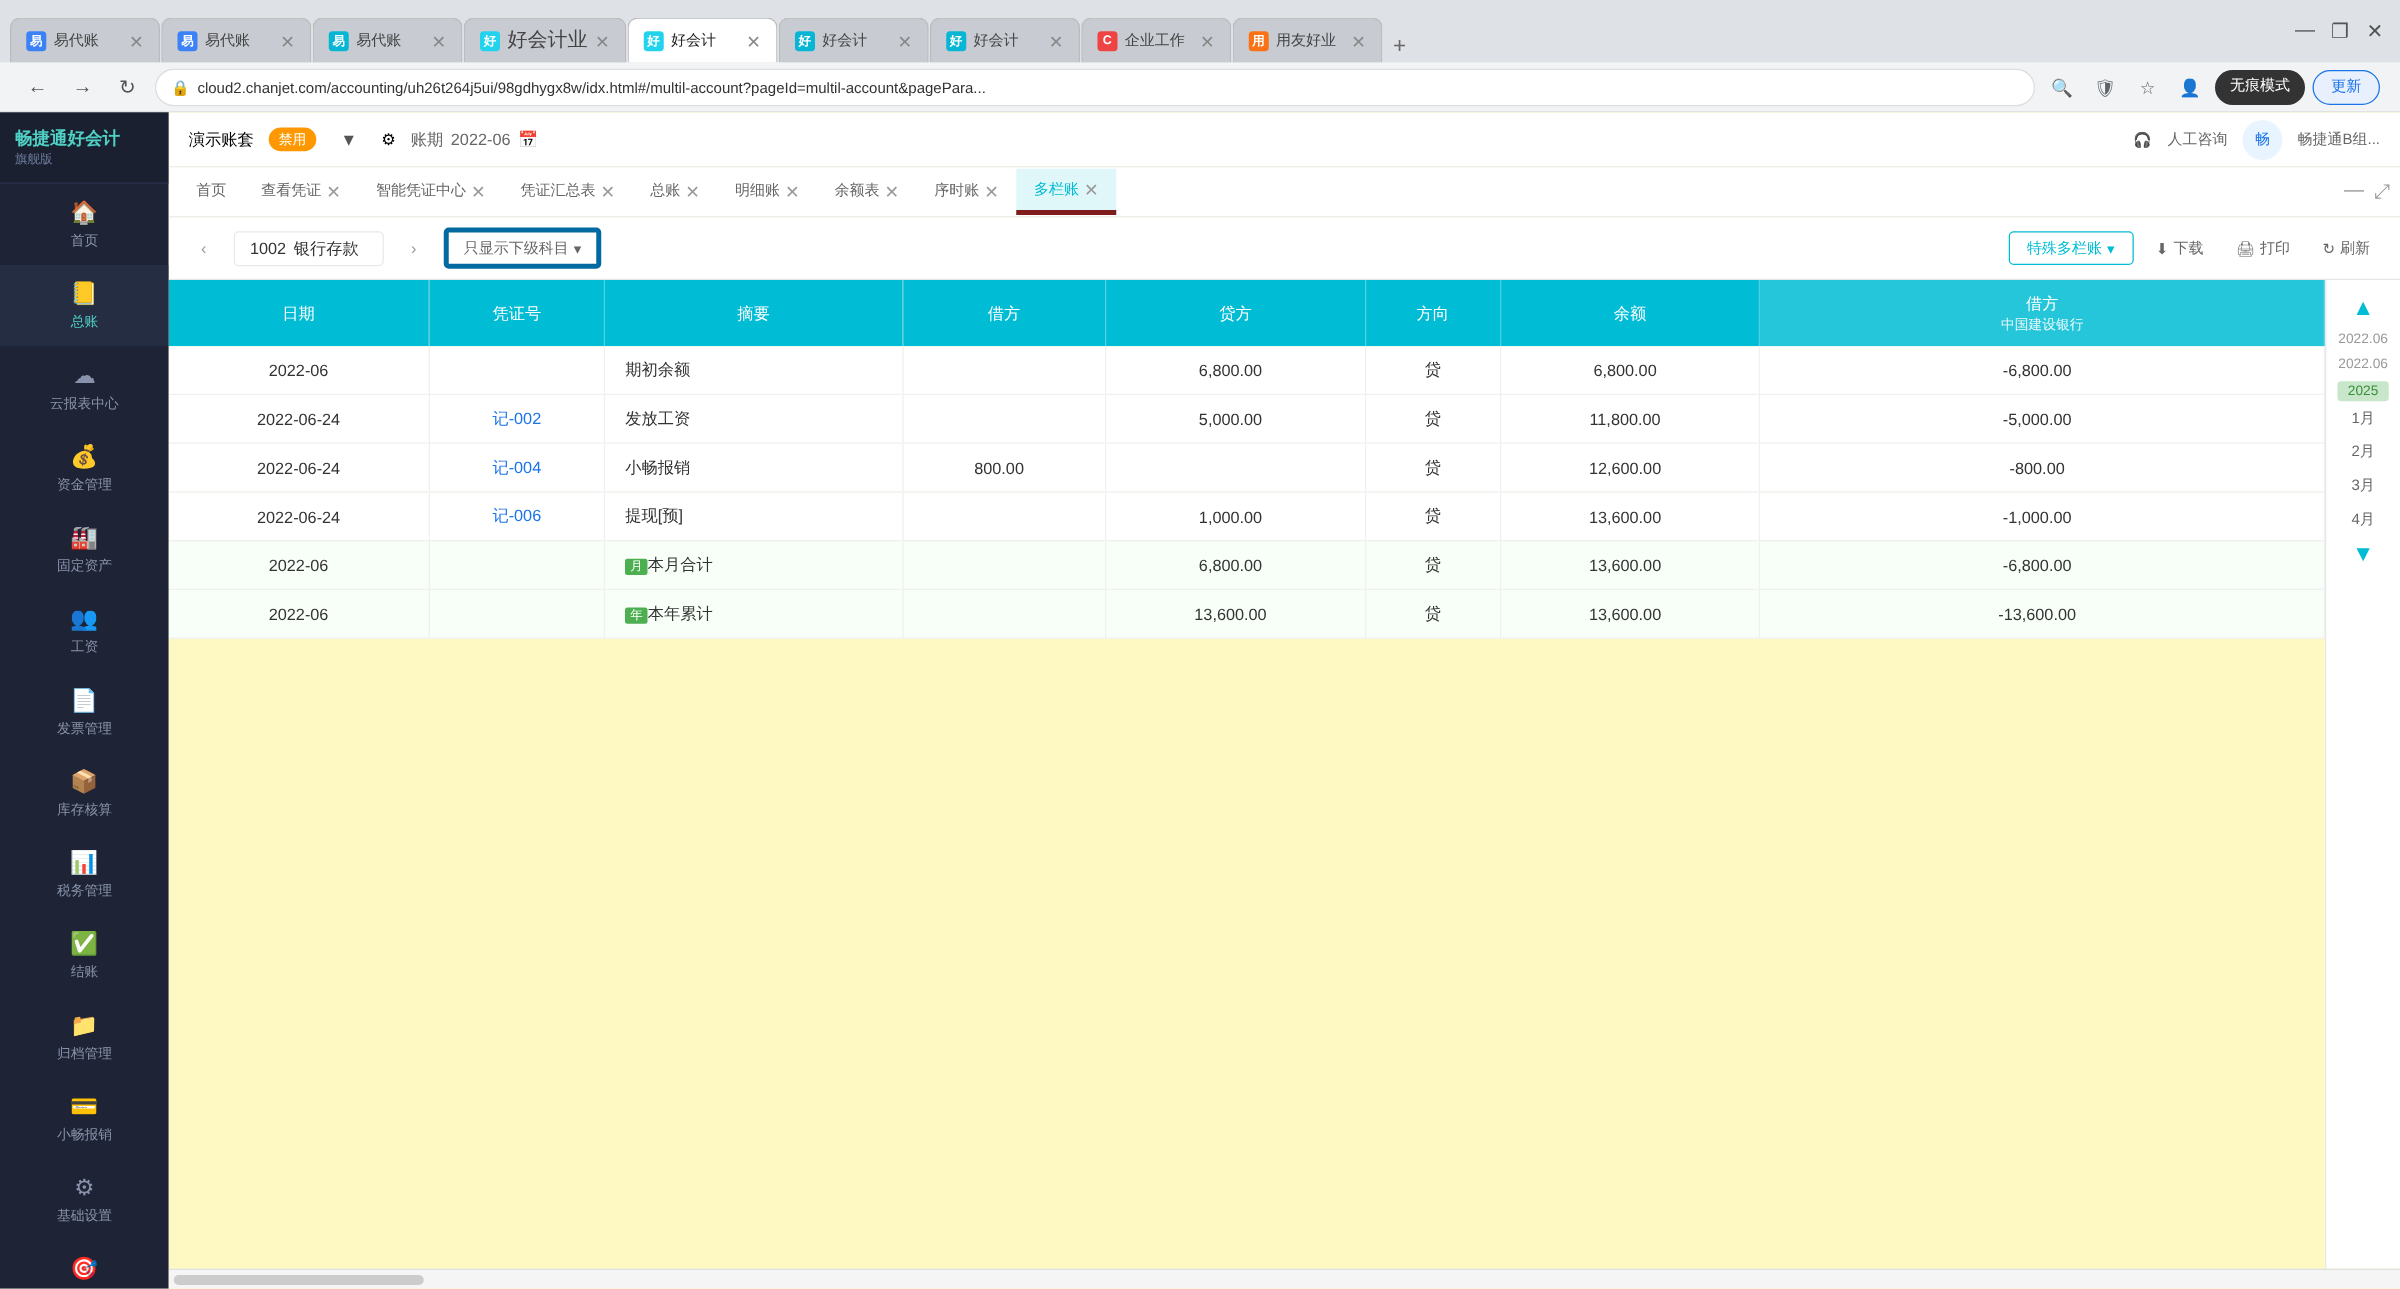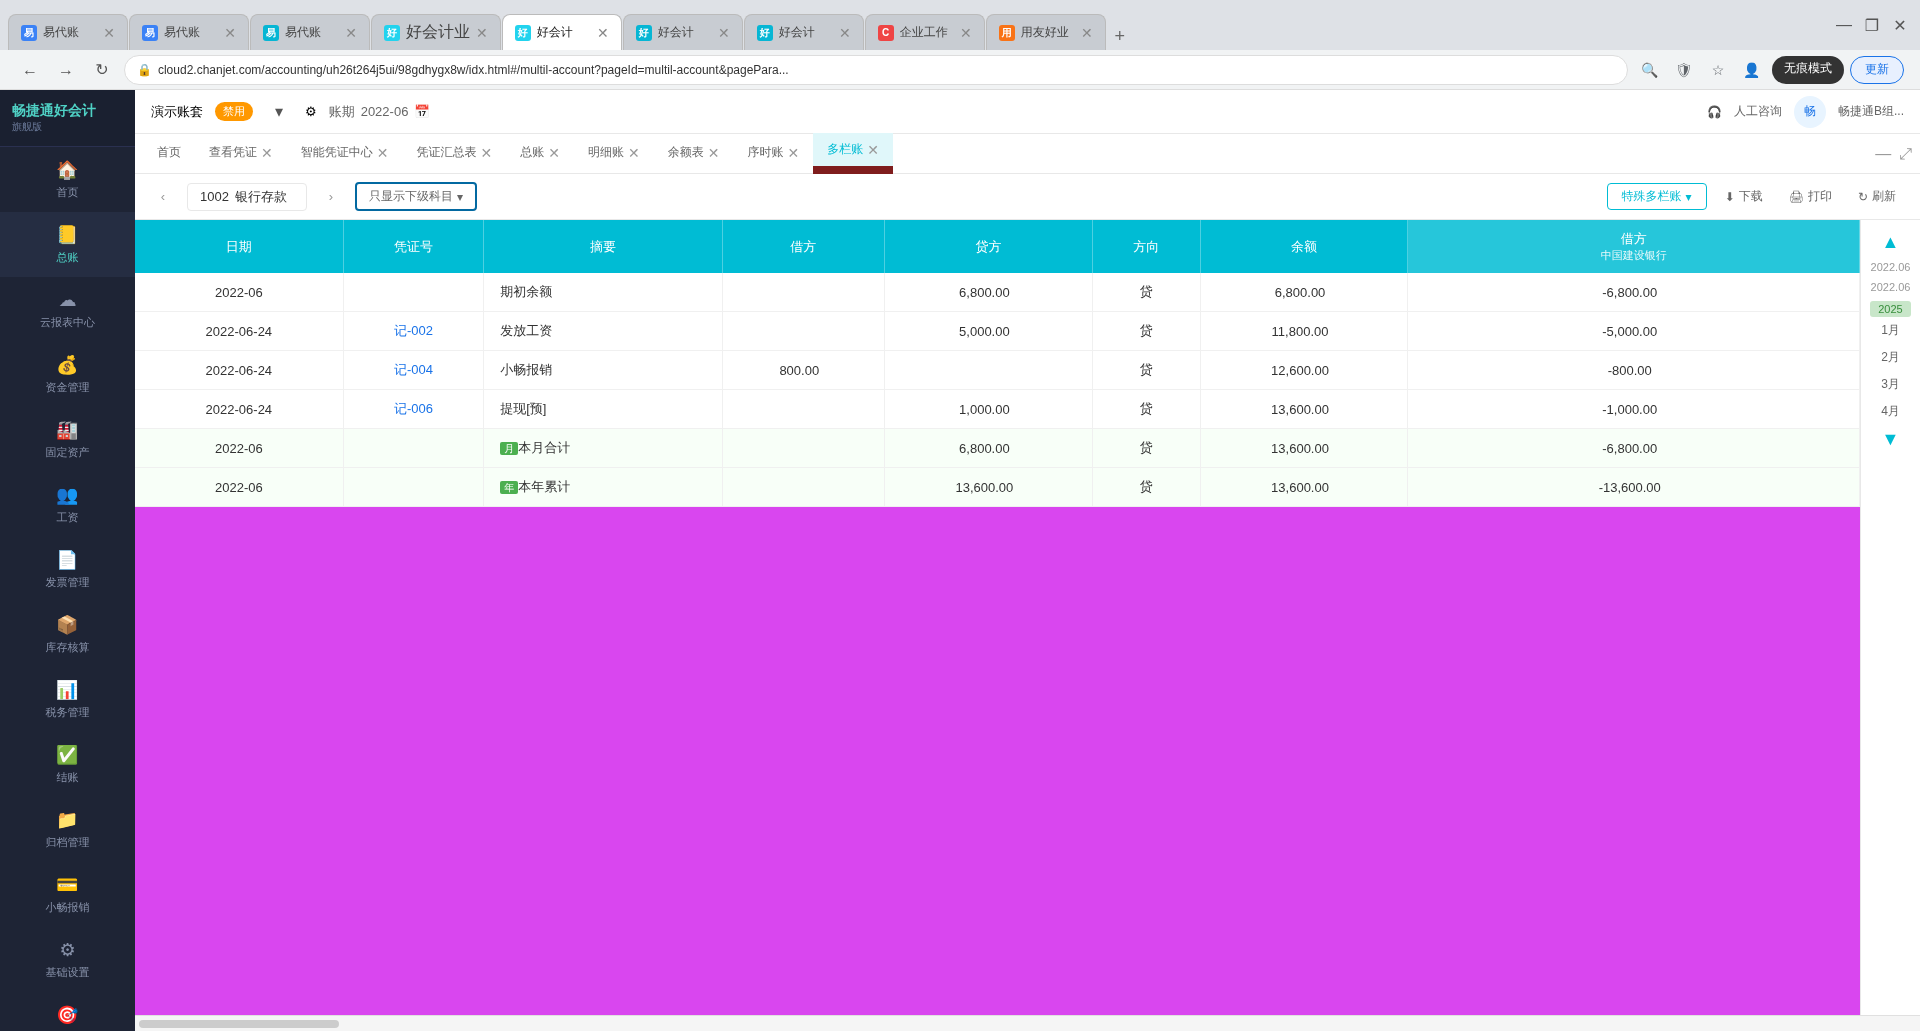--- a/index.html
+++ b/index.html
@@ -32,42 +32,42 @@
     .sidebar { width: 135px; background: #1e2435; color: #a0a8c0; display: flex; flex-direction: column; padding-top: 0; flex-shrink: 0; }
     .sidebar-logo { padding: 12px; background: #1a2030; border-bottom: 1px solid #2a3050; }
     .logo-text { color: #4fd1c5; font-size: 14px; font-weight: bold; }
     .logo-sub { color: #6b7a9a; font-size: 10px; }
     .sidebar-item { display: flex; flex-direction: column; align-items: center; padding: 12px 8px; cursor: pointer; gap: 4px; font-size: 12px; color: #8892aa; }
     .sidebar-item.active { background: #252d42; color: #4fd1c5; }
     .sidebar-icon { font-size: 18px; }
     .sidebar-label { font-size: 11px; }
 
     
-    .main { flex: 1; display: flex; flex-direction: column; background: #d946ef; overflow: hidden; }
+    .main { flex: 1; display: flex; flex-direction: column; background: #fef9c3; overflow: hidden; }
     
     
     .top-header { background: #fff; border-bottom: 1px solid #e8e8e8; padding: 0 16px; height: 44px; display: flex; align-items: center; gap: 12px; }
     .header-tag { background: #ff9800; color: #fff; padding: 2px 8px; border-radius: 10px; font-size: 11px; }
     .header-info { display: flex; align-items: center; gap: 6px; color: #666; font-size: 13px; }
     .header-right { margin-left: auto; display: flex; align-items: center; gap: 12px; color: #666; font-size: 12px; }
     .avatar-circle { width: 32px; height: 32px; border-radius: 50%; background: #e8f4ff; display: flex; align-items: center; justify-content: center; font-size: 12px; color: #1a73e8; }
 
     
     .content-tabs { background: #fff; border-bottom: 1px solid #e8e8e8; display: flex; align-items: center; padding: 0 8px; height: 40px; gap: 0; }
     .content-tab { padding: 8px 14px; font-size: 12px; color: #666; cursor: pointer; border-bottom: 2px solid transparent; display: flex; align-items: center; gap: 4px; white-space: nowrap; }
-    .content-tab.active { color: #00bcd4; border-bottom: 8px solid #7f1d1d; background: #e0f7fa; }
+    .content-tab.active { color: #00bcd4; border-bottom: 4px solid #7f1d1d; background: #e0f7fa; }
     .tab-close-btn { font-size: 14px; color: #999; }
     .content-tab-actions { margin-left: auto; display: flex; gap: 8px; }
     .minimize-icon, .maximize-icon { font-size: 16px; color: #999; cursor: pointer; }
 
     
     .toolbar { background: #fff; padding: 8px 16px; display: flex; align-items: center; gap: 12px; border-bottom: 1px solid #e8e8e8; }
     .nav-arrow { width: 24px; height: 24px; display: flex; align-items: center; justify-content: center; color: #999; cursor: pointer; }
     .account-badge { background: #fff; border: 1px solid #e8e8e8; padding: 4px 12px; border-radius: 4px; font-size: 13px; color: #333; display: flex; align-items: center; gap: 6px; min-width: 120px; }
-    .filter-dropdown { border: 2px solid #0369a1; padding: 4px 12px; border-radius: 4px; font-size: 12px; color: #666; display: flex; align-items: center; gap: 4px; cursor: pointer; }
+    .filter-dropdown { border: 4px solid #0369a1; padding: 4px 12px; border-radius: 4px; font-size: 12px; color: #666; display: flex; align-items: center; gap: 4px; cursor: pointer; }
     .toolbar-right { margin-left: auto; display: flex; gap: 10px; align-items: center; }
     .multi-col-btn { border: 1px solid #00bcd4; color: #00bcd4; padding: 4px 14px; border-radius: 4px; font-size: 12px; cursor: pointer; display: flex; align-items: center; gap: 4px; }
     .action-btn { color: #666; font-size: 12px; cursor: pointer; display: flex; align-items: center; gap: 4px; padding: 4px 8px; }
 
     
     .table-container { flex: 1; overflow: auto; padding: 0; }
     .ledger-table { width: 100%; border-collapse: collapse; font-size: 13px; }
     .ledger-table thead tr { background: #00bcd4; color: #fff; }
     .ledger-table thead th { padding: 10px 8px; text-align: center; font-weight: normal; border-right: 1px solid rgba(255,255,255,0.3); white-space: nowrap; }
     .ledger-table tbody tr { background: #fff; border-bottom: 1px solid #f0f0f0; }

